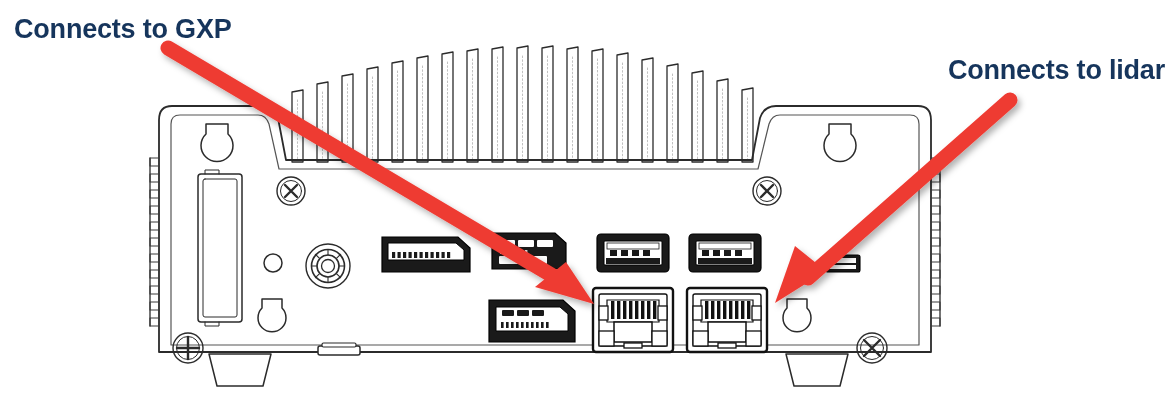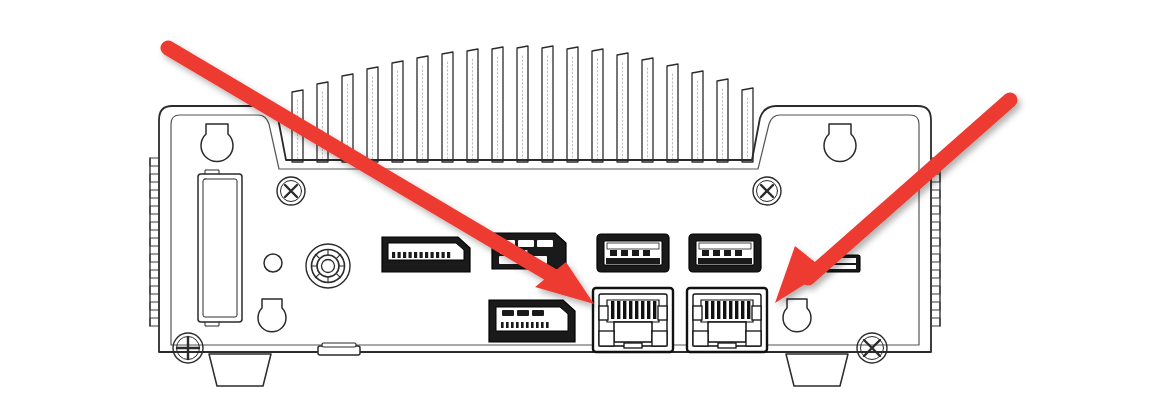--- a/index.html
+++ b/index.html
@@ -392,15 +392,17 @@
         <path d="M594,304 L535,287 L566,262 Z" fill="#ee3b33"></path>
       </g>
 
       <g>
         <path d="M1010,100 L808,278" stroke="#ee3b33" stroke-width="15" stroke-linecap="round" fill="none"></path>
         <path d="M775,303 L795,246 L826,271 Z" fill="#ee3b33"></path>
       </g>
     </g>
   </svg>
 
-
+  <div class="annot-label" id="label-gxp">Connects to GXP</div>
+
+  <div class="annot-label" id="label-lidar">Connects to lidar</div>
 
 </div>
 
 </body></html>

